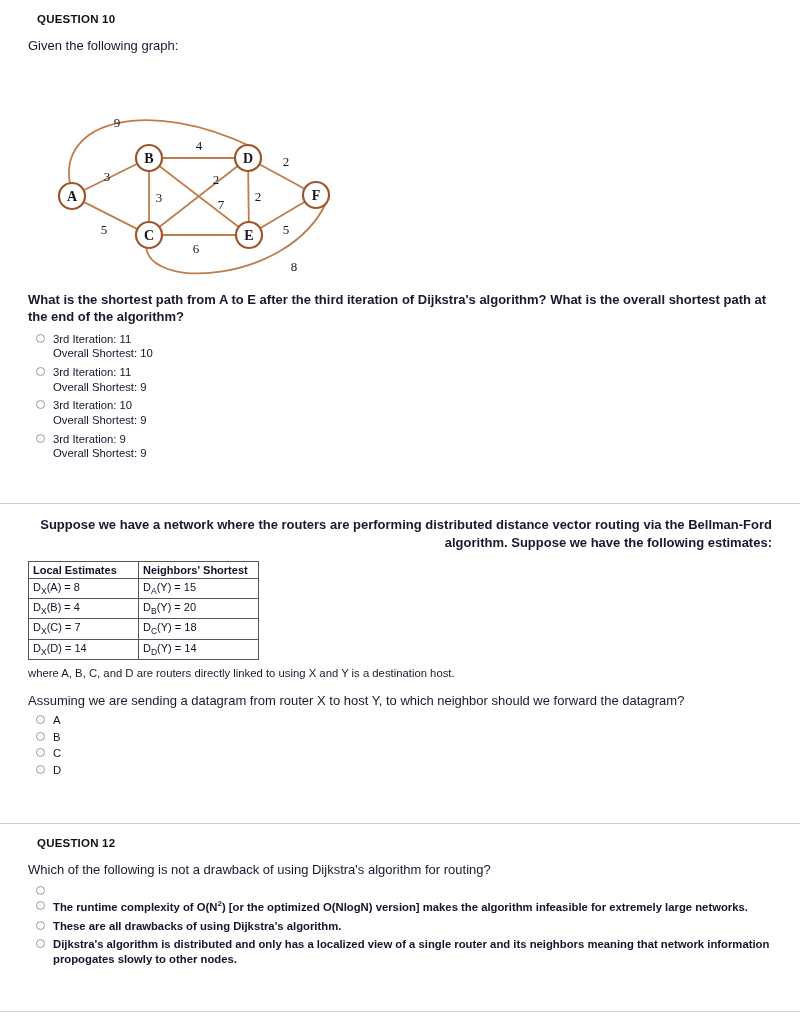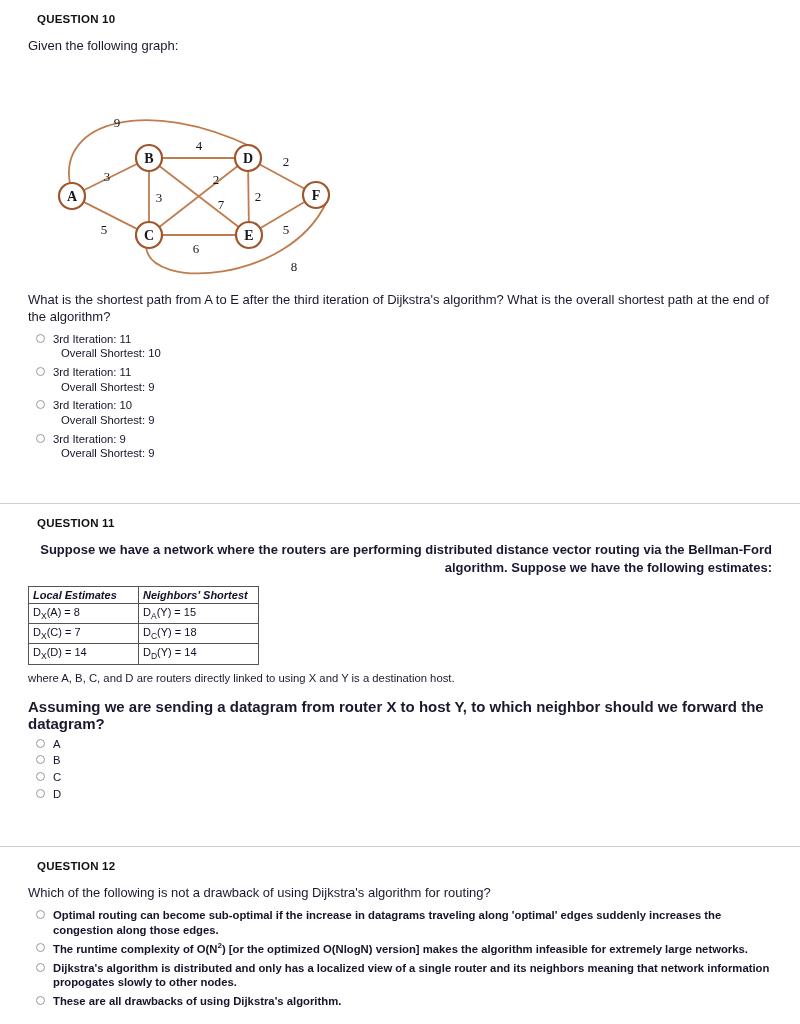--- a/index.html
+++ b/index.html
@@ -39,73 +39,73 @@
   .qbody {
     padding: 0 28px 0 28px;
   }
   .qprompt {
     font-size: 13px;
     line-height: 1.35;
     color: #181830;
     padding-top: 12px;
     padding-left: 0px;
   }
-  .qprompt.tight { padding-top: 10px; }
+  .qprompt.tight { padding-top: 10px; font-weight: bold; }
 
   
   .options { margin-top: 4px; }
   .opt {
     display: flex;
     align-items: flex-start;
     padding: 2px 0 2px 0;
     font-size: 11.3px;
     line-height: 1.3;
     color: #14142b;
   }
   .opt .radio {
     flex: 0 0 auto;
     width: 9px; height: 9px;
     border: 1px solid #9a9a9a;
     border-radius: 50%;
     background: #fdfdfd;
     margin: 2px 8px 0 8px;
   }
   .opt .olabel { flex: 1 1 auto; }
-  .opt .olabel .sub { display: block; margin-left: 8px; }
+  .opt .olabel .sub { display: block; }
   .opt.bold .olabel { font-weight: bold; }
   .opt.compact { padding: 1px 0; }
   .opt .olabel sup { font-size: 8px; vertical-align: super; }
 
   
   table.est {
     border-collapse: collapse;
     margin: 10px 0 0 0;
     font-size: 11px;
     color: #101028;
   }
   table.est th, table.est td {
     border: 1px solid #555;
     padding: 2px 6px 2px 4px;
     text-align: left;
     font-weight: normal;
     height: 17px;
     white-space: nowrap;
   }
-  table.est th { font-weight: bold; font-style: italic; }
+  table.est th { font-weight: bold; }
   table.est td.c1, table.est th.c1 { width: 110px; }
   table.est td.c2, table.est th.c2 { width: 120px; }
   sub { font-size: 8.5px; }
 
   .after-table {
     font-size: 11.3px;
     padding-top: 7px;
   }
   .q11-ask {
-    font-size: 15px;
-    font-weight: bold;
+    font-size: 13px;
+    font-weight: normal;
     padding-top: 14px;
   }
   .bold-text { font-weight: bold; text-align: right; }
 
   
   .figure { padding: 6px 0 0 0; }
   svg.graph { display: block; }
   .gnode-circle {
     fill: #ffffff;
     stroke: #a0562c;
@@ -206,37 +206,40 @@
           <div class="opt">
             <span class="radio"></span>
             <span class="olabel">3rd Iteration: 9<span class="sub">Overall Shortest: 9</span></span>
           </div>
         </div>
     </div>
   </section>
 
   <section class="qblock" style="margin-top:40px;">
     <div class="divider"></div>
-    <div class="qheader">QUESTION 11</div>
     <div class="qbody">
       <div class="qprompt bold-text">Suppose we have a network where the routers are performing distributed distance vector routing via the Bellman-Ford algorithm. Suppose we have the following estimates:</div>
 
       <table class="est">
         <thead>
           <tr>
             <th class="c1">Local Estimates</th>
             <th class="c2">Neighbors' Shortest</th>
           </tr>
         </thead>
         <tbody id="est-table-body">
             <tr>
               <td class="c1">D<sub>X</sub>(A) = 8</td>
               <td class="c2">D<sub>A</sub>(Y) = 15</td>
             </tr>
             <tr>
+              <td class="c1">D<sub>X</sub>(B) = 4</td>
+              <td class="c2">D<sub>B</sub>(Y) = 20</td>
+            </tr>
+            <tr>
               <td class="c1">D<sub>X</sub>(C) = 7</td>
               <td class="c2">D<sub>C</sub>(Y) = 18</td>
             </tr>
             <tr>
               <td class="c1">D<sub>X</sub>(D) = 14</td>
               <td class="c2">D<sub>D</sub>(Y) = 14</td>
             </tr>
           </tbody>
       </table>
 
@@ -264,33 +267,32 @@
   </section>
 
   <section class="qblock" style="margin-top:44px;">
     <div class="divider"></div>
     <div class="qheader">QUESTION 12</div>
     <div class="qbody">
       <div class="qprompt">Which of the following is not a drawback of using Dijkstra's algorithm for routing?</div>
       <div class="options" id="q12-options">
           <div class="opt bold">
             <span class="radio"></span>
-            <span class="olabel">Optimal routing can become sub-optimal if the increase in datagrams traveling along 'optimal' edges suddenly increases the congestion along those edges.</span>
           </div>
           <div class="opt bold">
             <span class="radio"></span>
             <span class="olabel">The runtime complexity of O(N<sup>2</sup>) [or the optimized O(NlogN) version] makes the algorithm infeasible for extremely large networks.</span>
           </div>
           <div class="opt bold">
             <span class="radio"></span>
+            <span class="olabel">These are all drawbacks of using Dijkstra's algorithm.</span>
+          </div>
+          <div class="opt bold">
+            <span class="radio"></span>
             <span class="olabel">Dijkstra's algorithm is distributed and only has a localized view of a single router and its neighbors meaning that network information propogates slowly to other nodes.</span>
-          </div>
-          <div class="opt bold">
-            <span class="radio"></span>
-            <span class="olabel">These are all drawbacks of using Dijkstra's algorithm.</span>
           </div>
         </div>
     </div>
   </section>
 
   <section class="qblock" style="margin-top:42px;">
     <div class="divider"></div>
     <div class="qheader">QUESTION 13</div>
 
   </section>

